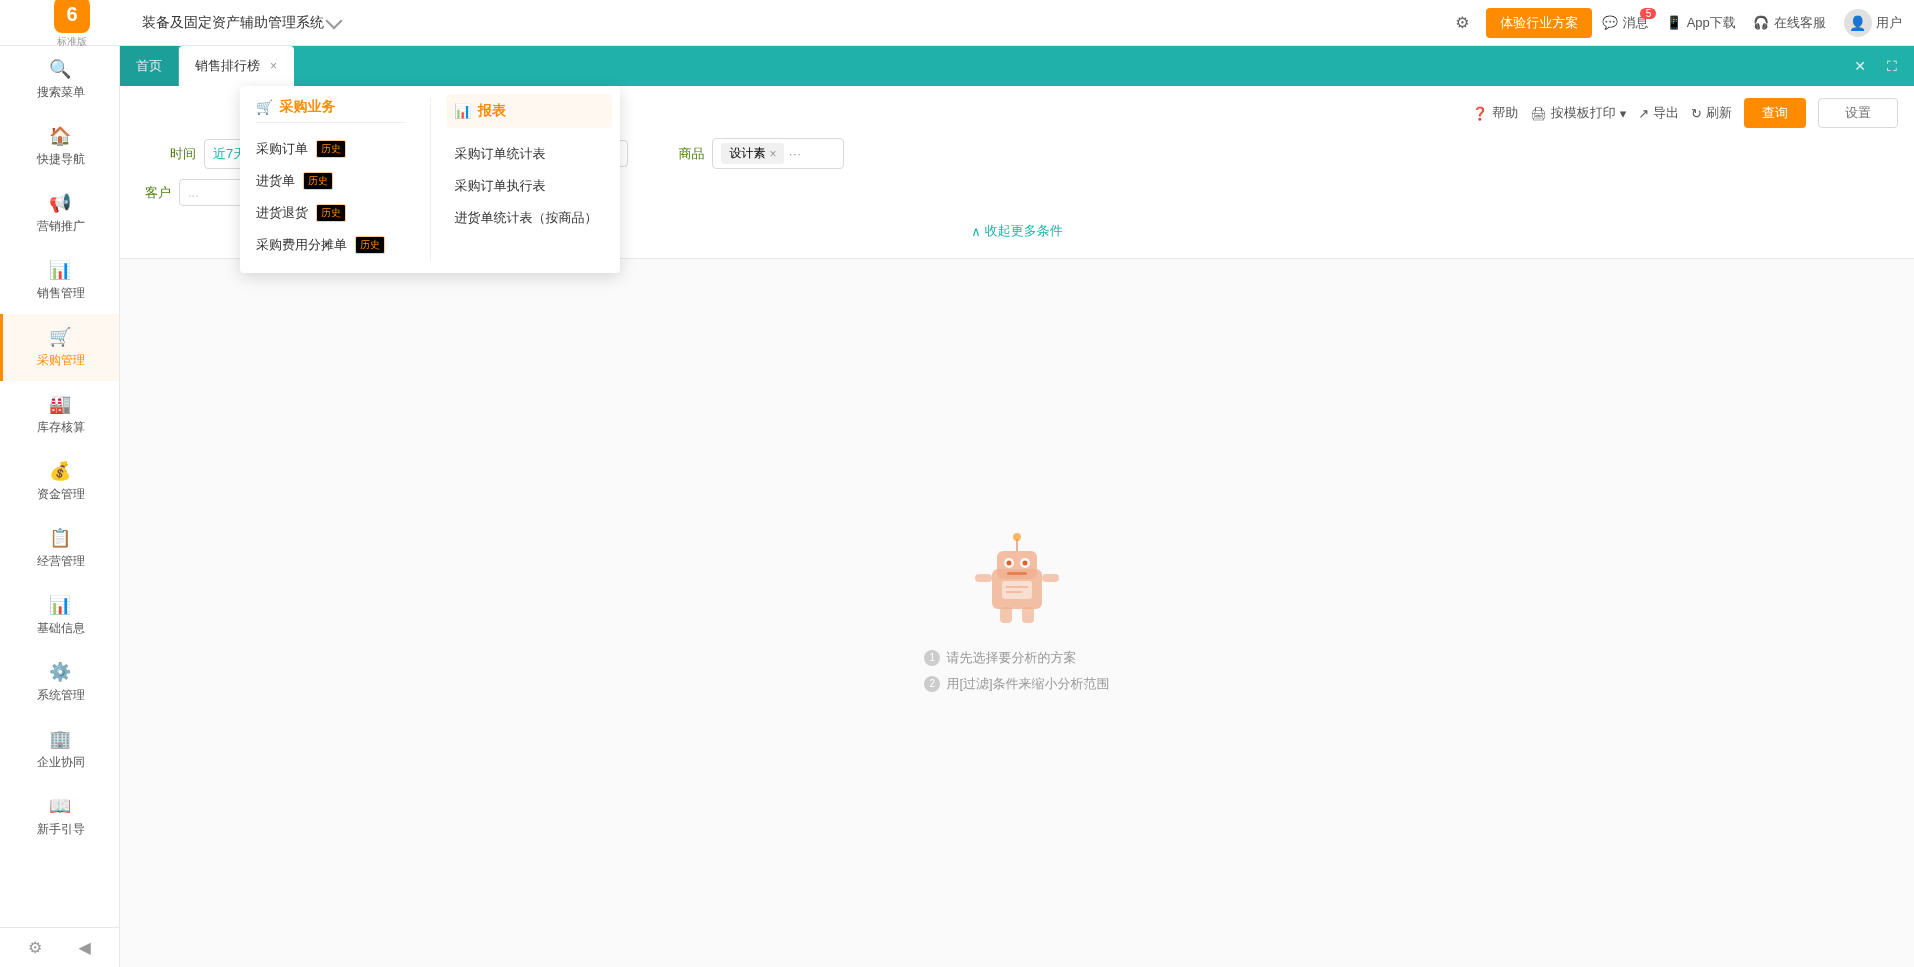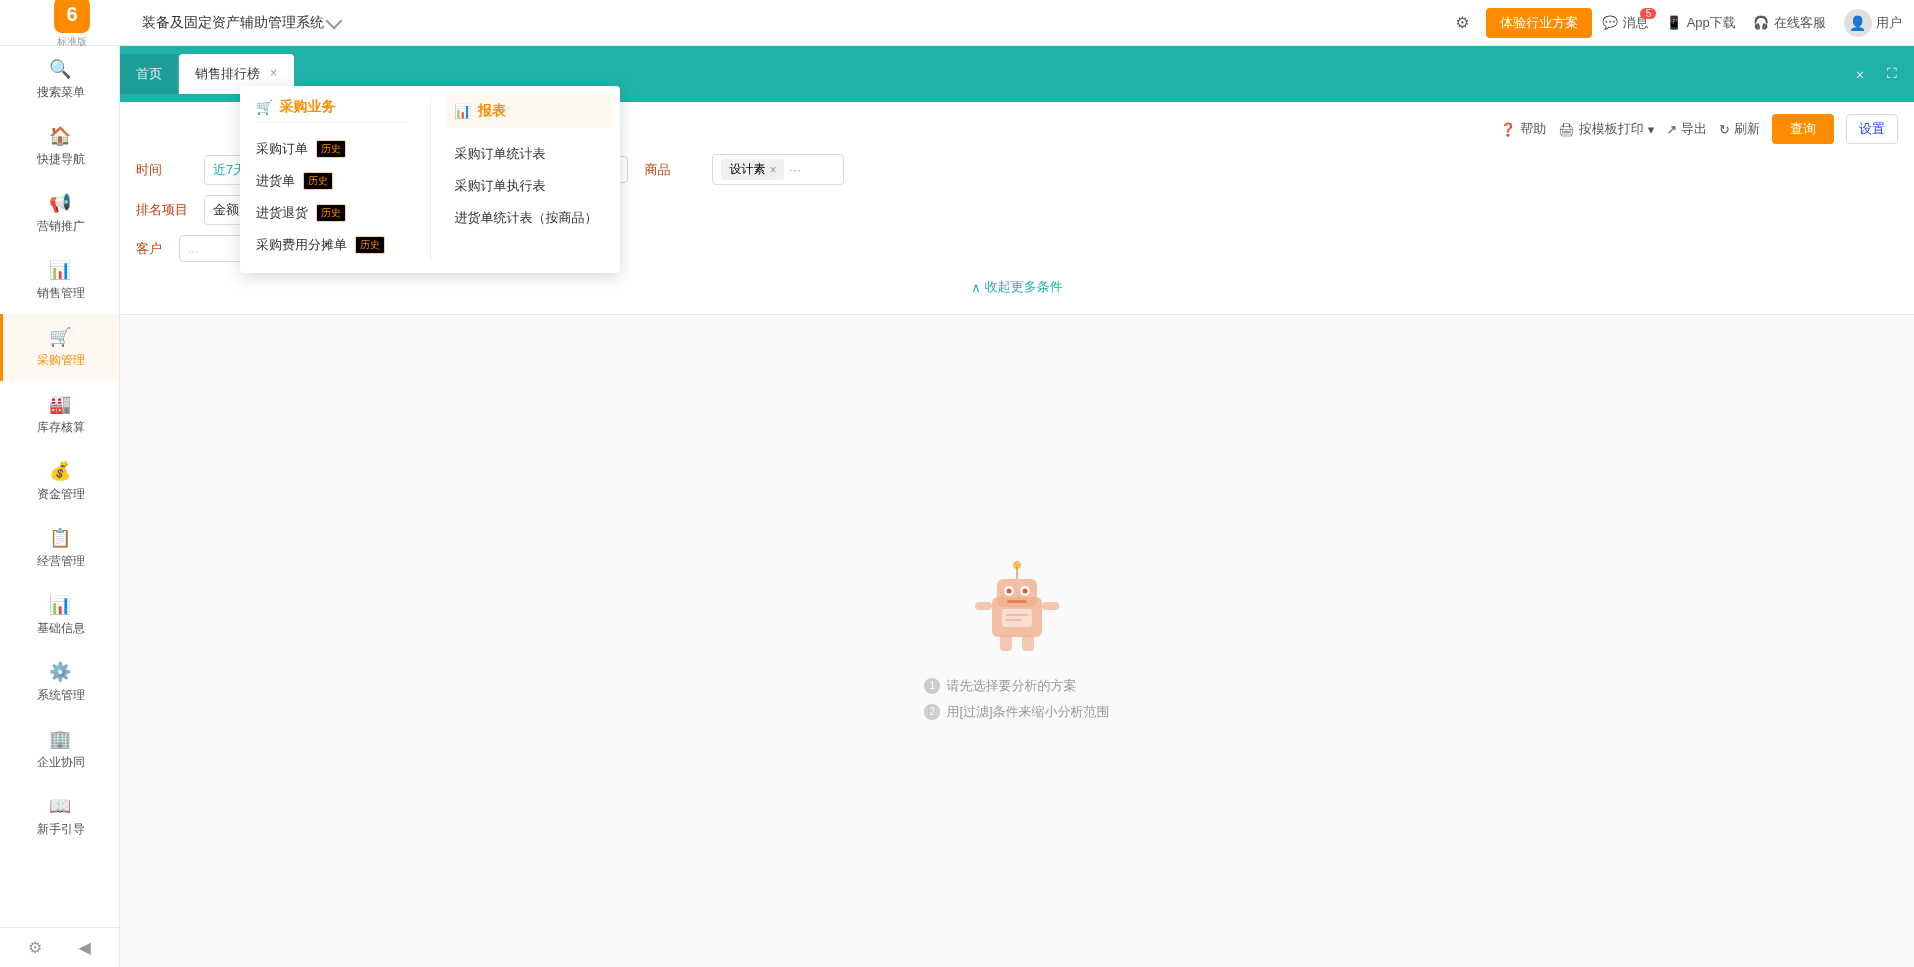--- a/index.html
+++ b/index.html
@@ -171,28 +171,27 @@
     .content-area {
       flex: 1;
       display: flex;
       flex-direction: column;
       overflow: hidden;
       position: relative;
     }
 
     
     .tab-bar {
-      height: 56px;
+      height: 40px;
       background: #20b2aa;
       display: flex;
       align-items: center;
       padding: 0;
       flex-shrink: 0;
       position: relative;
-      font-family: Liberation Mono, monospace;
     }
     .tab-item {
       height: 40px;
       padding: 0 16px;
       display: flex;
       align-items: center;
       gap: 6px;
       cursor: pointer;
       font-size: 13px;
       color: rgba(255,255,255,0.85);
@@ -264,23 +263,24 @@
       display: flex;
       flex-direction: column;
       gap: 10px;
     }
     .filter-row {
       display: flex;
       align-items: center;
       gap: 16px;
     }
     .filter-label {
-      color: #c2410c;
+      color: #4d7c0f;
       white-space: nowrap;
       min-width: 60px;
+      text-align: right;
     }
     .tag {
       display: inline-flex;
       align-items: center;
       background: #f0f0f0;
       border-radius: 3px;
       padding: 2px 8px;
       font-size: 12px;
       gap: 4px;
     }
@@ -538,21 +538,21 @@
         </div>
         <div class="toolbar-btn">
           <span>↗</span>
           <span>导出</span>
         </div>
         <div class="toolbar-btn">
           <span>↻</span>
           <span>刷新</span>
         </div>
         <button class="toolbar-btn-orange">查询</button>
-        <button style="background:#fff;color:#1d4ed8;border:1px solid #d9d9d9;padding:5px 12px;border-radius:4px;font-size:13px;cursor:pointer;">设置</button>
+        <button style="background:#fff;color:#737373;border:1px solid #d9d9d9;padding:5px 26px;border-radius:4px;font-size:13px;cursor:pointer;">设置</button>
       </div>
 
       <div class="filter-rows">
 
         <div class="filter-row">
           <div class="filter-row-item">
             <span class="filter-label">时间</span>
             <div class="date-range">
               <span style="color:#20b2aa;cursor:pointer;">近7天</span>
               <span style="color:#ccc;">|</span>
@@ -575,35 +575,20 @@
             <div style="display:flex;align-items:center;border:1px solid #d9d9d9;border-radius:4px;padding:4px 8px;flex:1;background:#fff;gap:4px;">
               <span class="tag">
                 <span>设计素</span>
                 <span class="tag-close">×</span>
               </span>
               <span style="color:#999;cursor:pointer;">···</span>
             </div>
           </div>
         </div>
 
-        <div class="filter-row">
-          <div class="filter-row-item">
-            <span class="filter-label">排名项目</span>
-            <div style="display:flex;align-items:center;border:1px solid #d9d9d9;border-radius:4px;padding:5px 8px;flex:1;background:#fff;cursor:pointer;">
-              <span style="flex:1;color:#333;">金额</span>
-              <span style="color:#ccc;">▾</span>
-            </div>
-          </div>
-          <div class="filter-row-item">
-            <span class="filter-label">业务员</span>
-            <div style="display:flex;align-items:center;border:1px solid #d9d9d9;border-radius:4px;padding:5px 8px;flex:1;background:#fff;cursor:pointer;">
-              <span style="flex:1;color:#ccc;">...</span>
-            </div>
-          </div>
-        </div>
 
         <div class="filter-row">
           <div class="filter-row-item">
             <span class="filter-label" style="min-width:35px;">客户</span>
             <div style="display:flex;align-items:center;border:1px solid #d9d9d9;border-radius:4px;padding:5px 8px;flex:1;background:#fff;cursor:pointer;">
               <span style="flex:1;color:#ccc;">...</span>
             </div>
           </div>
         </div>
 

